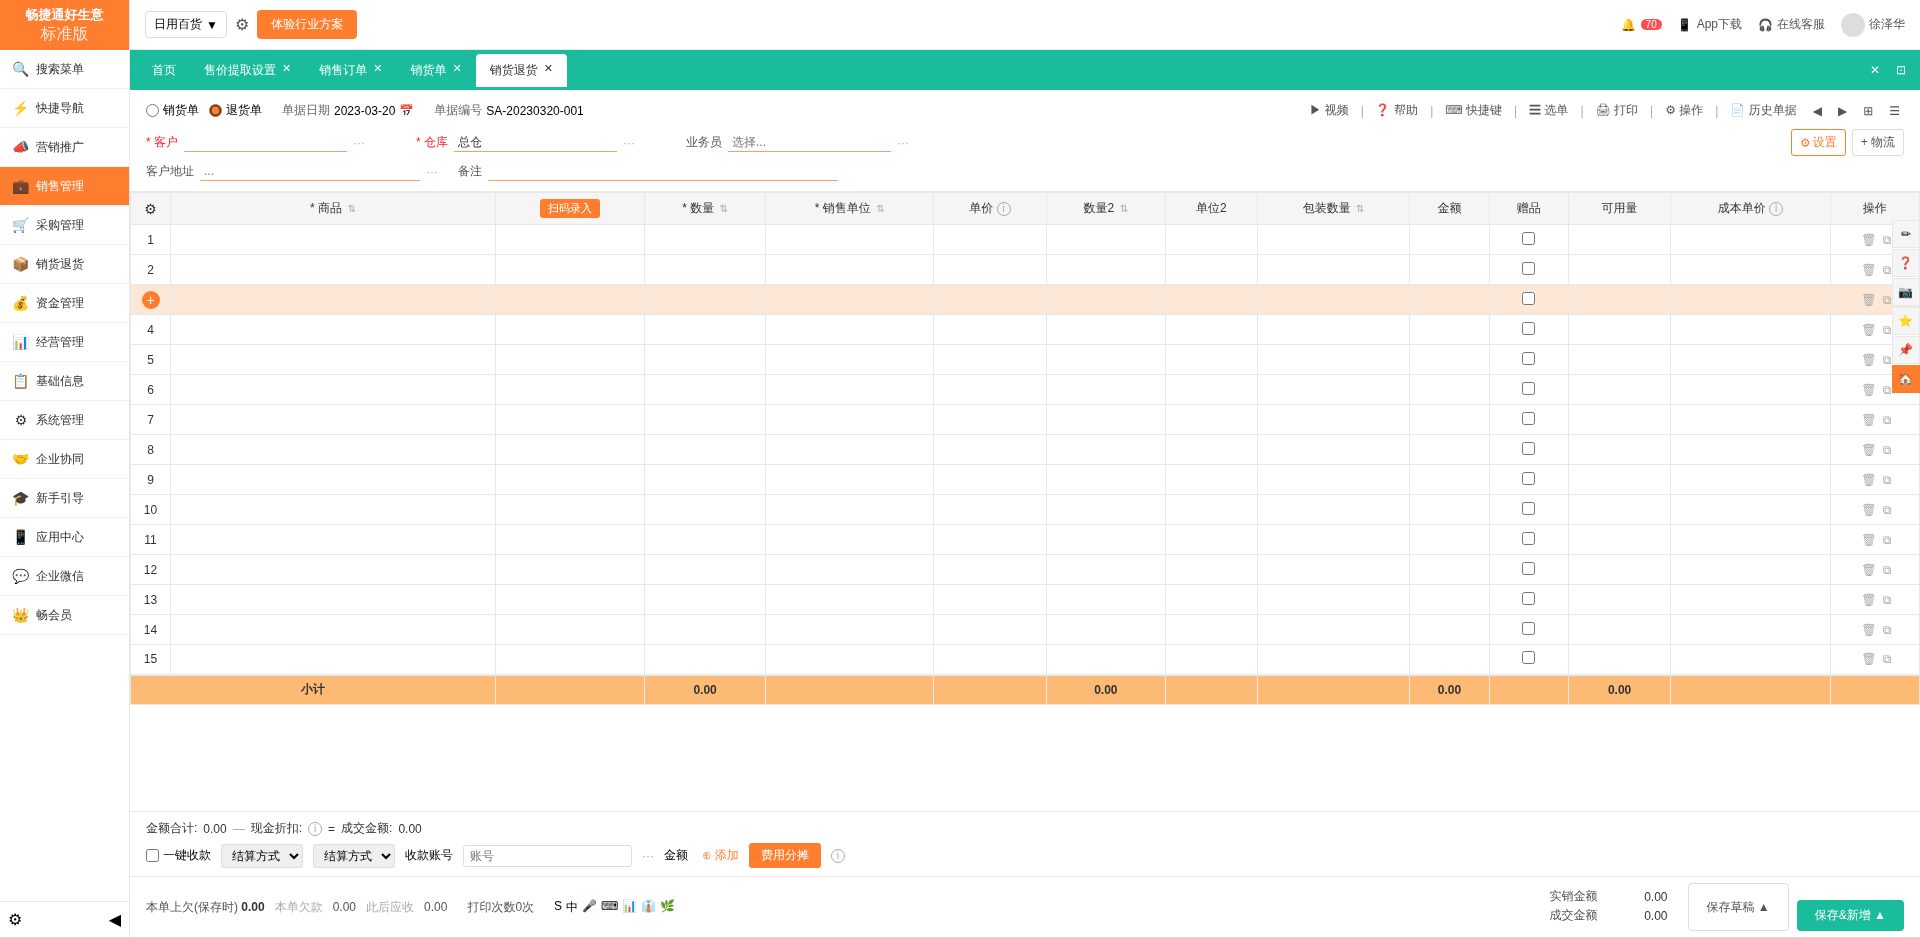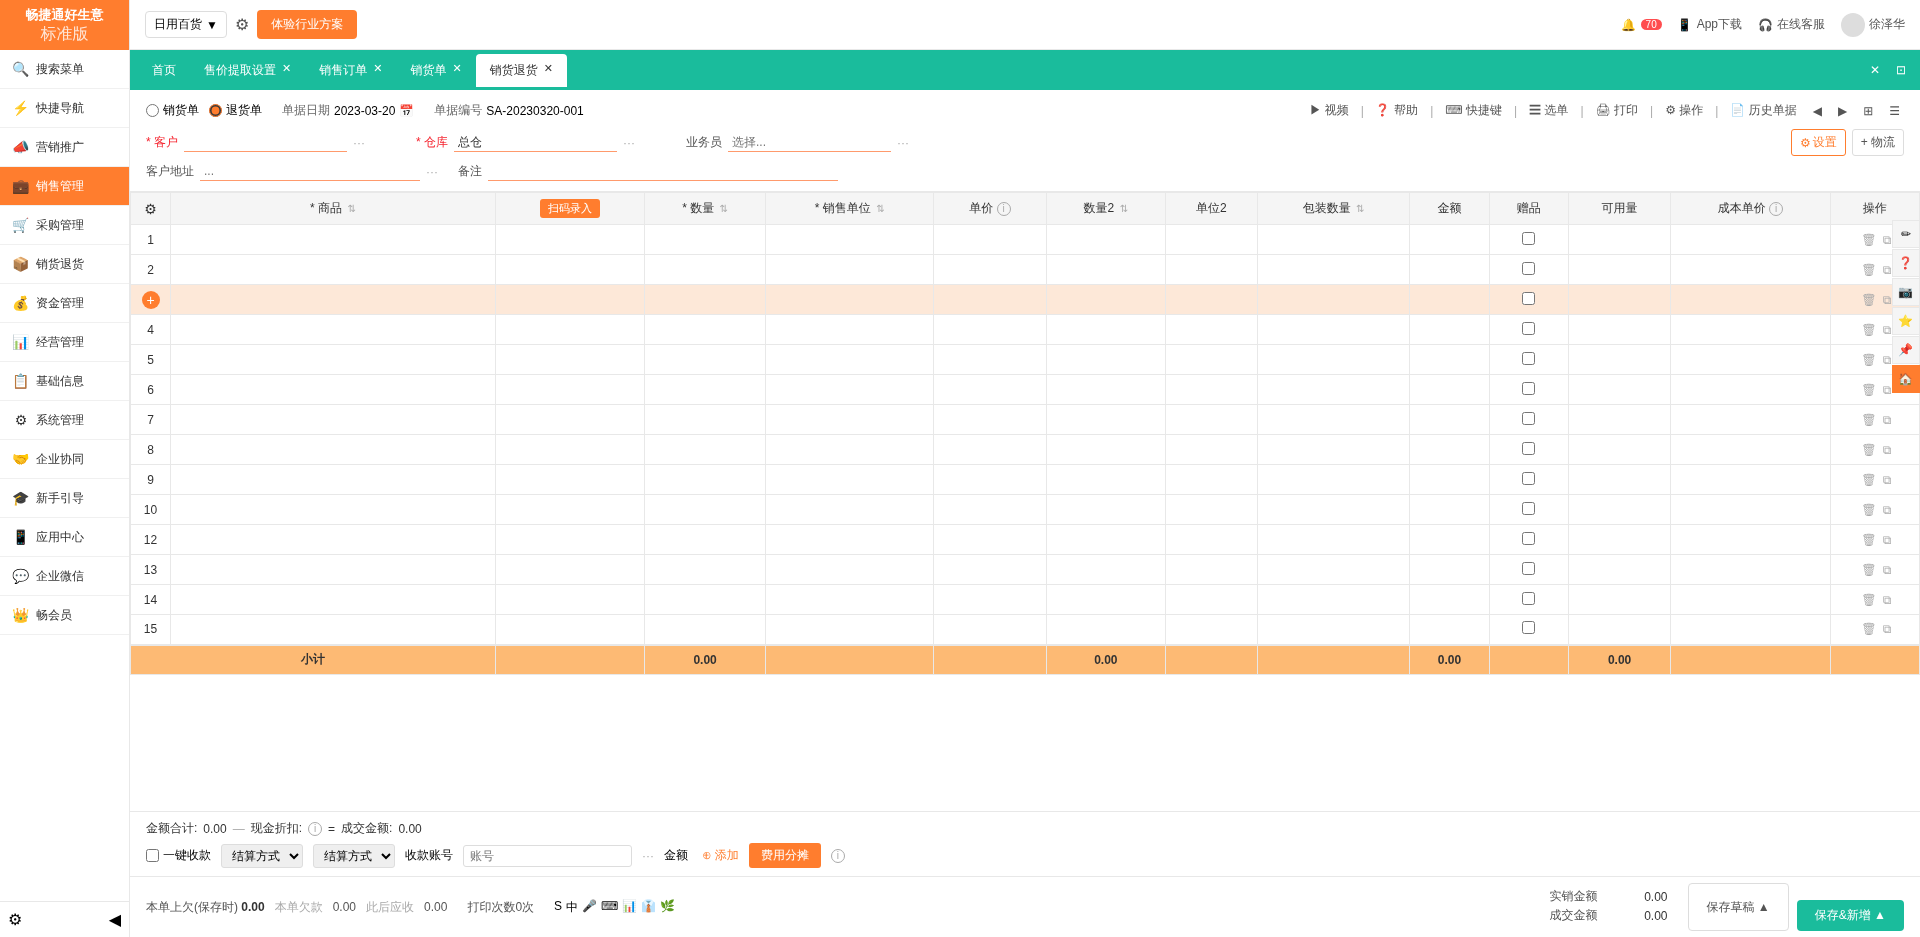--- a/index.html
+++ b/index.html
@@ -553,20 +553,39 @@
       <td></td>
       <td class="checkbox-cell"><input type="checkbox" style=""></td>
       <td></td>
       <td></td>
       <td>
         <span style="cursor:pointer; color:#aaa; margin:0 3px;">🗑</span>
         <span style="cursor:pointer; color:#aaa;">⧉</span>
       </td>
     </tr>
               <tr>
+      <td class="col-num">11</td>
+      <td></td>
+      <td></td>
+      <td></td>
+      <td></td>
+      <td></td>
+      <td></td>
+      <td></td>
+      <td></td>
+      <td></td>
+      <td class="checkbox-cell"><input type="checkbox" style=""></td>
+      <td></td>
+      <td></td>
+      <td>
+        <span style="cursor:pointer; color:#aaa; margin:0 3px;">🗑</span>
+        <span style="cursor:pointer; color:#aaa;">⧉</span>
+      </td>
+    </tr>
+              <tr>
       <td class="col-num">12</td>
       <td></td>
       <td></td>
       <td></td>
       <td></td>
       <td></td>
       <td></td>
       <td></td>
       <td></td>
       <td></td>

